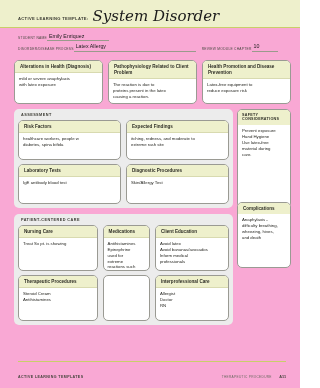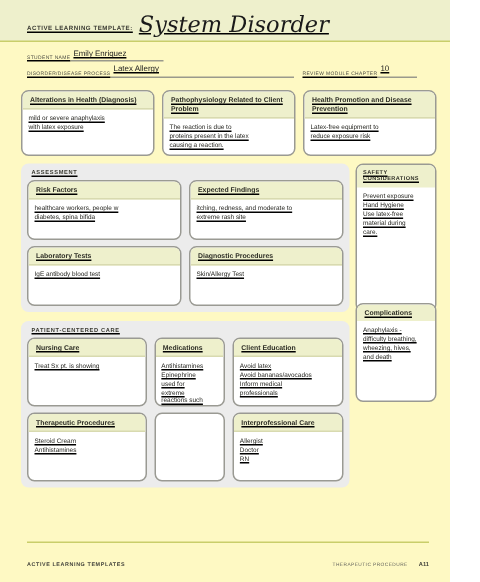--- a/index.html
+++ b/index.html
@@ -2,21 +2,21 @@
 <html><head>
 <meta charset="utf-8">
 <style>
   * { box-sizing: border-box; margin: 0; padding: 0; }
   html, body {
     width: 300px; height: 388px;
     background: #ffffff;
     font-family: "Liberation Sans", sans-serif;
     overflow: hidden;
   }
-  .page { position: relative; width: 300px; height: 388px; background: #fef9c3; text-decoration: underline; }
+  .page { position: relative; width: 300px; height: 388px; background: #f9a8d4; }
 
   
   .header {
     height: 28px;
     background: #eef0cc;
     border-bottom: 1.5px solid #c9ce6a;
     display: flex;
     align-items: flex-end;
     padding: 0 10px 3px 18px;
   }

